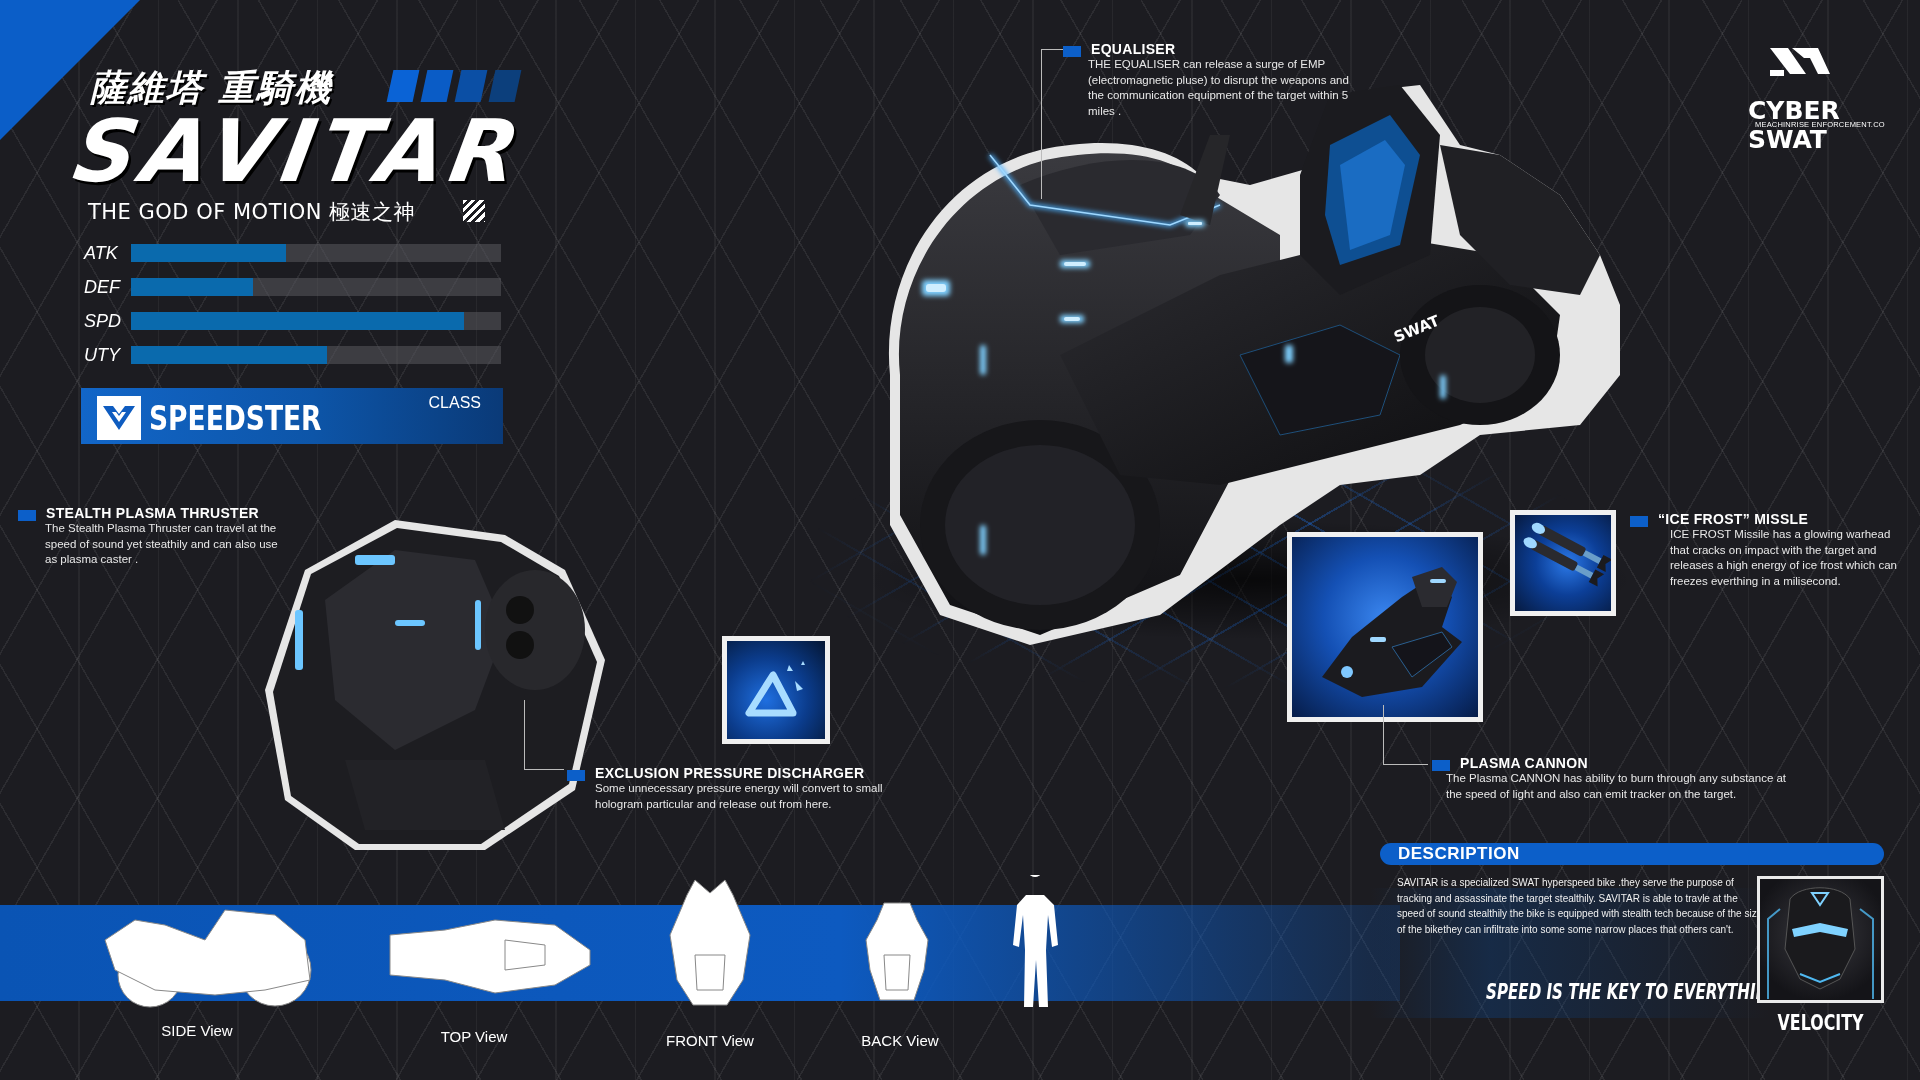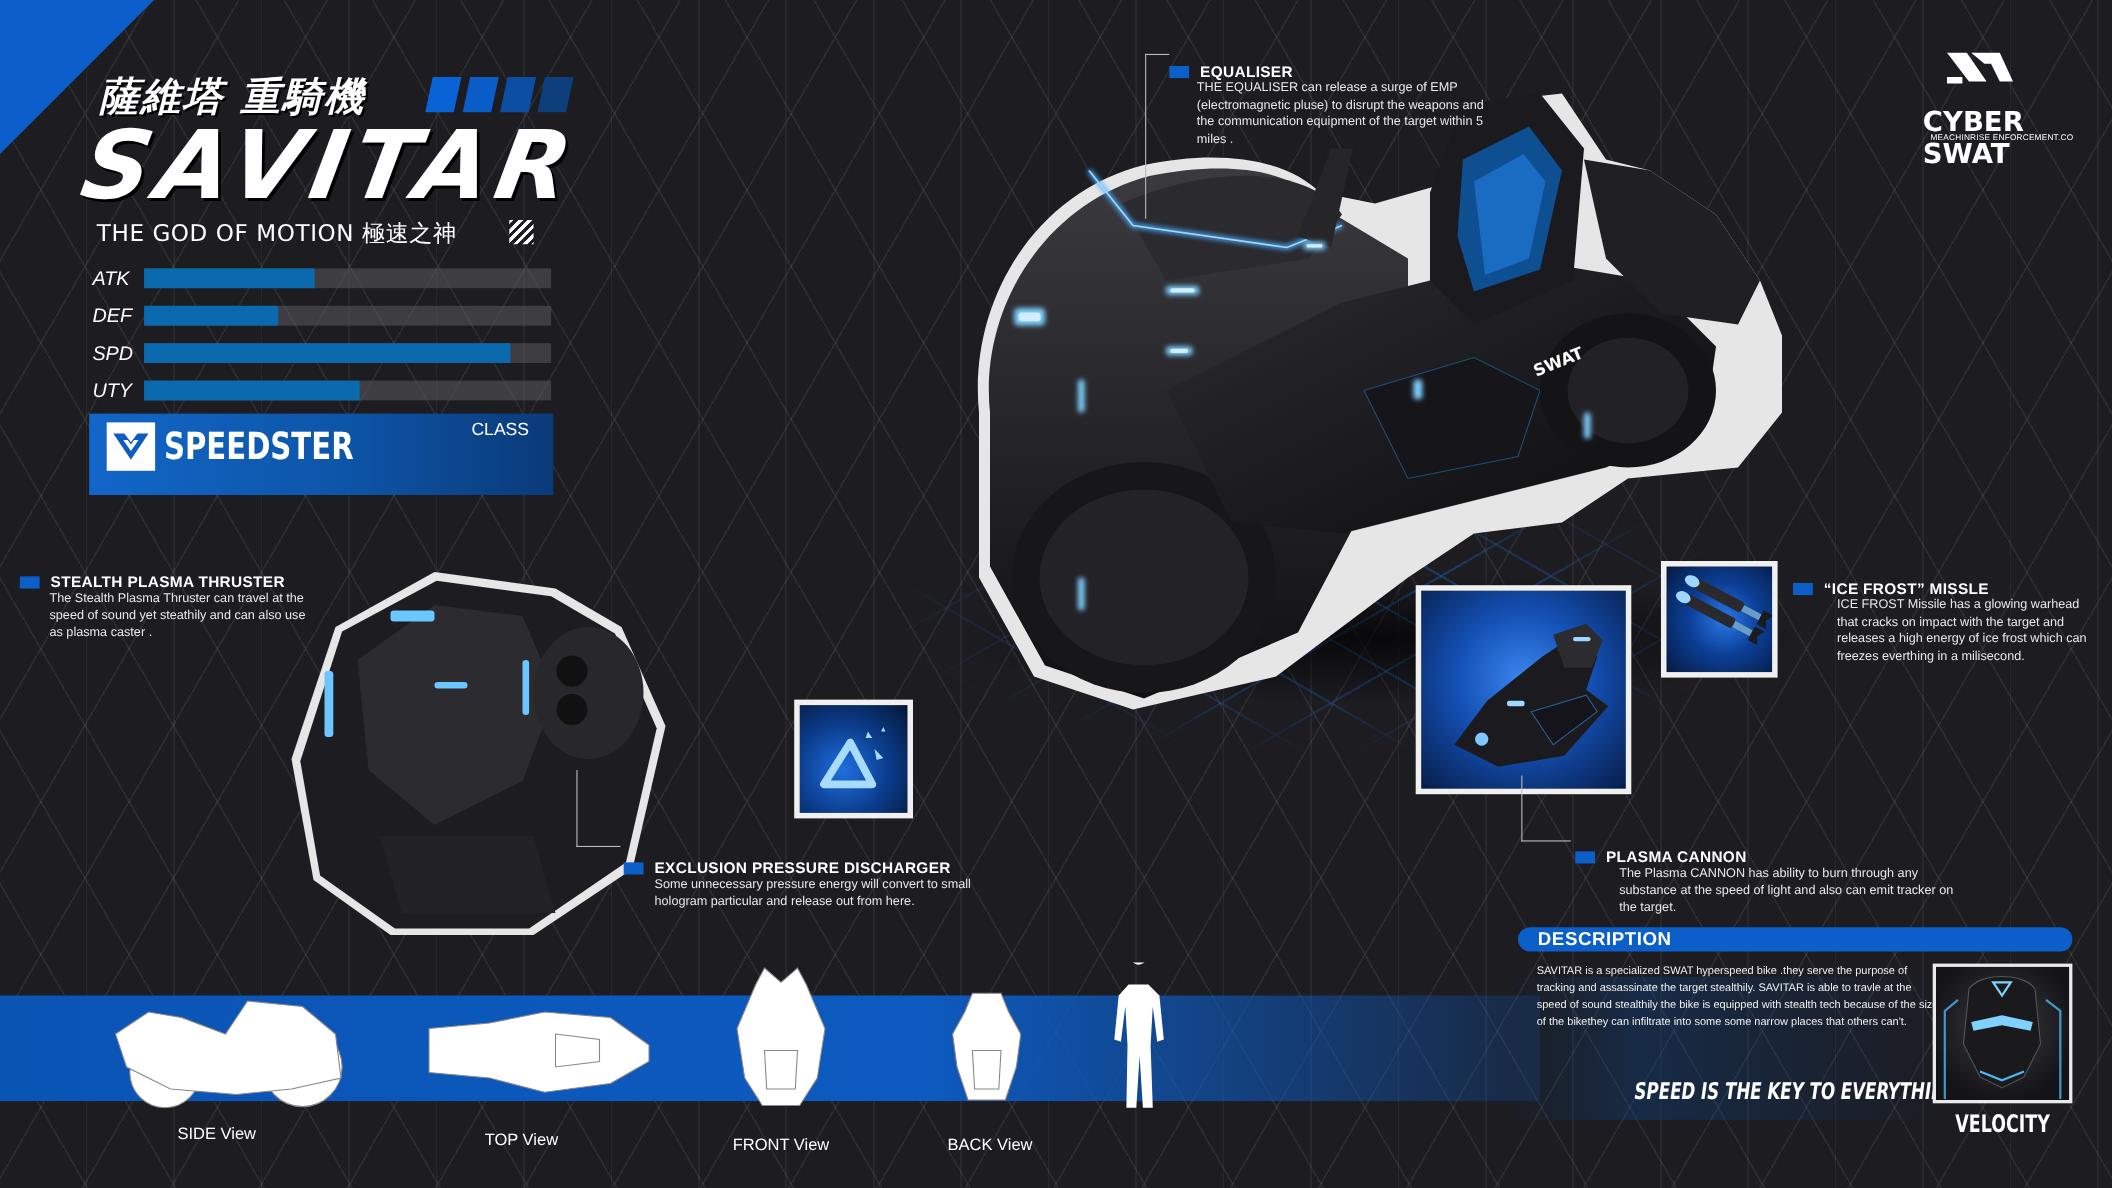--- a/index.html
+++ b/index.html
@@ -27,27 +27,27 @@
   .subtitle { left: 88px; top: 198px; font-family: "DejaVu Sans", sans-serif; font-size: 21px; color: #fff; letter-spacing: 0.5px; }
   .hatch { left: 463px; top: 200px; width: 22px; height: 22px; background: repeating-linear-gradient(135deg, #fff 0 3px, transparent 3px 6px); }
 
   
   .stat-row { left: 84px; height: 18px; display: flex; align-items: center; }
   .stat-label { width: 47px; font-style: italic; font-size: 18px; color: #fff; }
   .stat-track { width: 370px; height: 18px; background: rgba(90,90,95,0.55); position: relative; }
   .stat-fill { position: absolute; left: 0; top: 0; bottom: 0; background: #0a6aad; }
 
   
-  .class-box { left: 81px; top: 376px; width: 422px; height: 74px; background: linear-gradient(90deg, #1266c8 0%, #0d55a8 55%, #0a3a78 100%); }
+  .class-box { left: 81px; top: 388px; width: 422px; height: 56px; background: linear-gradient(90deg, #1266c8 0%, #0d55a8 55%, #0a3a78 100%); }
   .class-icon { position: absolute; left: 16px; top: 8px; width: 44px; height: 44px; background: #fff; display: flex; align-items: center; justify-content: center; }
   .class-name { position: absolute; left: 68px; top: 10px; font-family: "DejaVu Sans", sans-serif; font-weight: bold; font-size: 34px; letter-spacing: 0; transform: scaleX(0.78); transform-origin: left; color: #fff; }
   .class-label { position: absolute; right: 22px; top: 6px; font-size: 16px; color: #fff; }
 
   
-  .callout-title { font-weight: bold; font-size: 14px; color: #fff; display: flex; align-items: center; gap: 10px; letter-spacing: 0.3px; margin-top: 16px; }
+  .callout-title { font-weight: bold; font-size: 14px; color: #fff; display: flex; align-items: flex-end; gap: 10px; letter-spacing: 0.3px; }
   .callout-square { width: 18px; height: 11px; background: #0c5fc9; display: inline-block; }
   .callout-body { font-size: 11.5px; line-height: 15.5px; color: #e8e8e8; }
   .leader { border-color: #bbb; border-style: solid; border-width: 0; }
 
   
   .panel { border: 5px solid #f0f0f0; background: radial-gradient(circle at 55% 50%, #2b79e8 0%, #0c3f98 45%, #061a40 100%); overflow: hidden; }
 
   
   .bike-shadow { left: 860px; top: 520px; width: 780px; height: 120px; border-radius: 50%; background: radial-gradient(ellipse at center, rgba(0,0,0,0.7), transparent 70%); }
   .blue-grid { left: 800px; top: 430px; width: 820px; height: 260px; background-image:
@@ -284,21 +284,21 @@
     <path d="M100 110 L150 95 L160 110 L120 140 Z" fill="#14141a" stroke="#2a5f90" stroke-width="1"></path>
     <circle cx="55" cy="135" r="6" fill="#7fc8ff"></circle>
   </svg>
 </div>
 <div class="abs leader" style="left:1383px;top:705px;width:45px;height:60px;border-left-width:1px;border-bottom-width:1px"></div>
 <div class="abs" style="left:1432px;top:755px;width:360px">
   <div class="callout-title">
       <span class="callout-square"></span>
       <span>PLASMA CANNON</span>
     </div>
-  <div class="callout-body" style="margin-left:40px">The Plasma CANNON has ability to burn through any substance at the speed of light and also can emit tracker on the target.</div>
+  <div class="callout-body" style="margin-left:14px">The Plasma CANNON has ability to burn through any substance at the speed of light and also can emit tracker on the target.</div>
 </div>
 
 <div class="abs views-band"></div>
 <div class="abs" style="left:95px;top:900px">
   <svg width="225" height="110" viewBox="0 0 225 110">
       <g fill="#fff" stroke="#888" stroke-width="1">
         <circle cx="55" cy="75" r="32"></circle>
         <circle cx="180" cy="70" r="36"></circle>
         <path d="M10 40 L40 20 L70 25 L110 40 L130 10 L180 15 L210 40 L215 80 L170 90 L120 95 L60 90 L20 70 Z"></path>
       </g>

